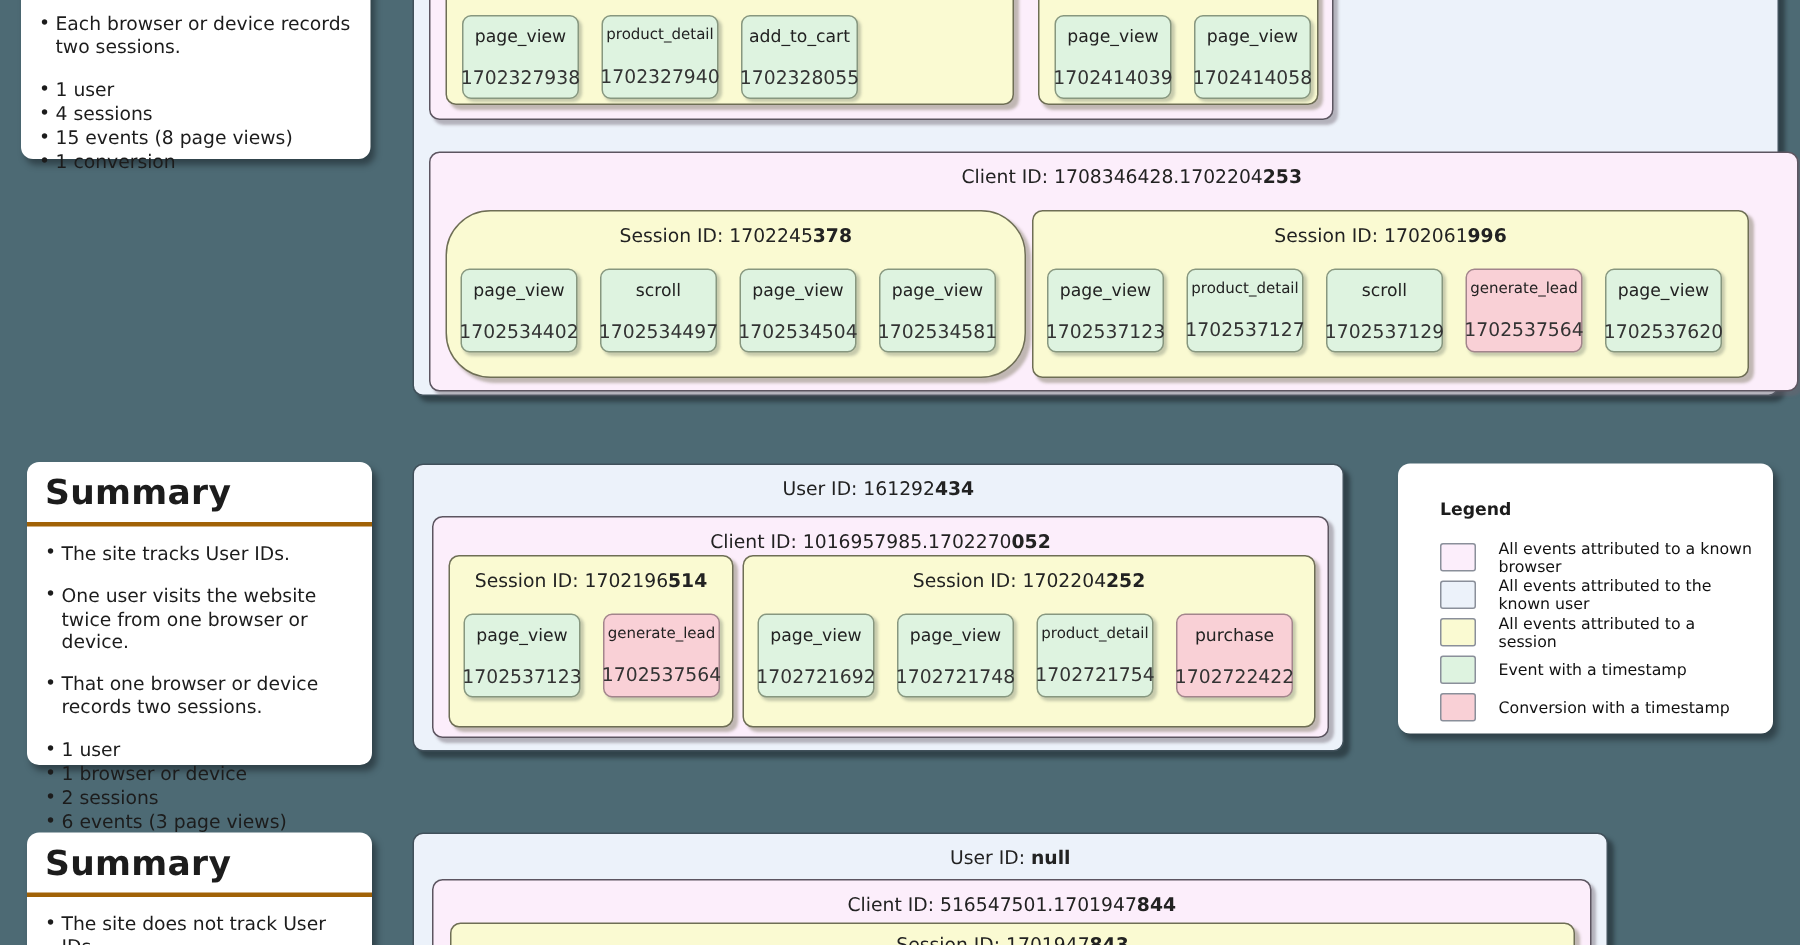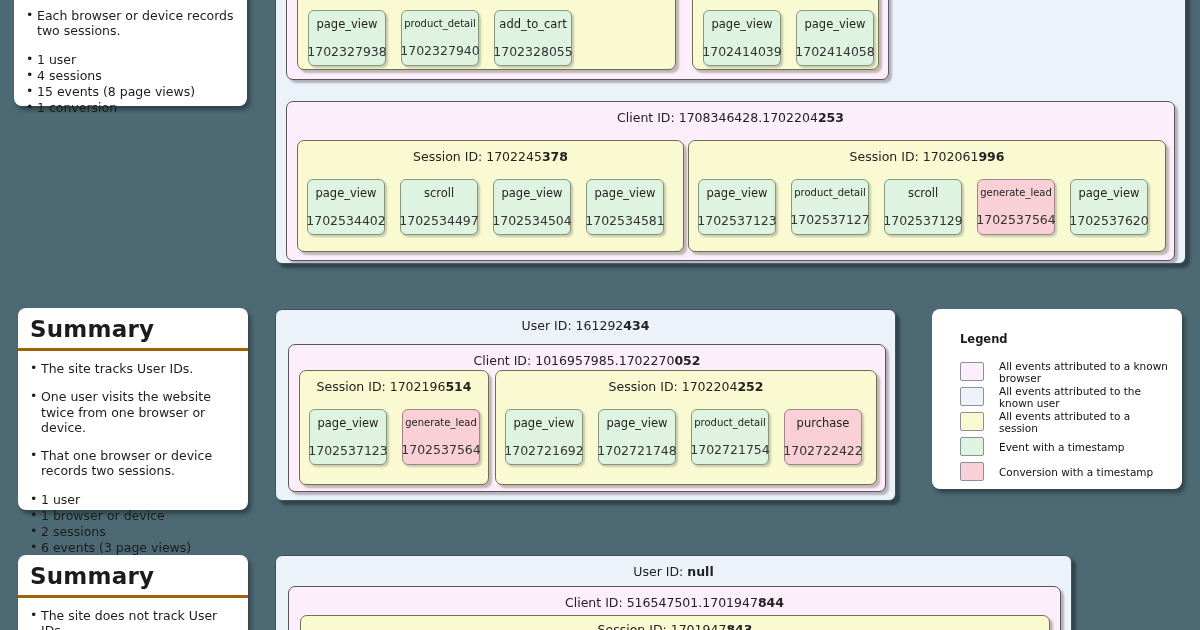--- a/index.html
+++ b/index.html
@@ -81,23 +81,23 @@
               <div class="ev-time">1702414039</div>
             </div>
             <div class="event-card">
               <div class="ev-name">page_view</div>
               <div class="ev-time">1702414058</div>
             </div>
           </div>
       </div>
     </div>
 
-    <div class="client-box abs" style="left:10px;top:280px;width:887px;height:158px;">
+    <div class="client-box abs" style="left:10px;top:280px;width:887px;height:158px;padding-left:24px;">
       <div class="box-header"><span>Client ID: </span><span>1708346428.1702204</span><b>253</b></div>
-      <div class="session-box abs" style="left:10px;top:38px;width:385px;height:110px;">
+      <div class="session-box abs" style="left:10px;top:38px;width:385px;height:110px;border-radius:30px;">
         <div class="box-header"><span>Session ID: </span><span>1702245</span><b>378</b></div>
         <div class="cards headered">
             <div class="event-card">
               <div class="ev-name">page_view</div>
               <div class="ev-time">1702534402</div>
             </div>
             <div class="event-card">
               <div class="ev-name">scroll</div>
               <div class="ev-time">1702534497</div>
             </div>

